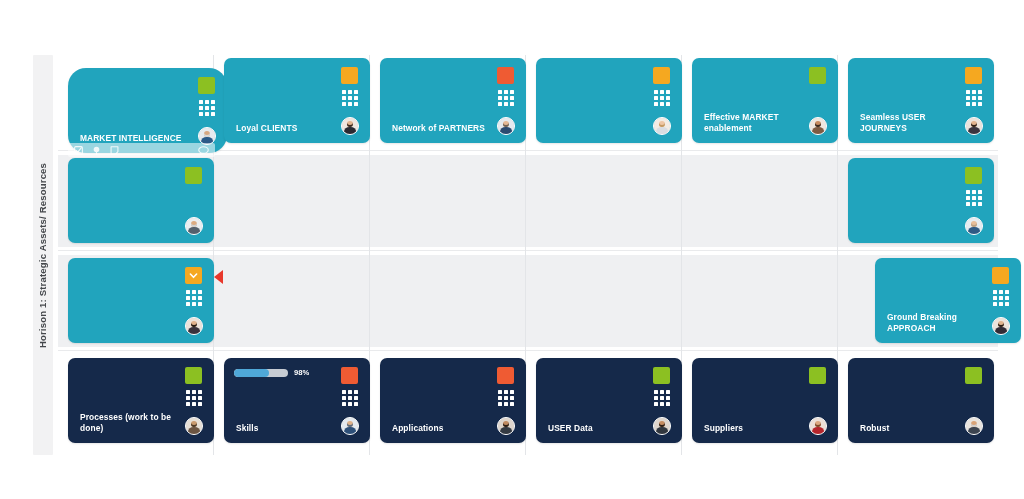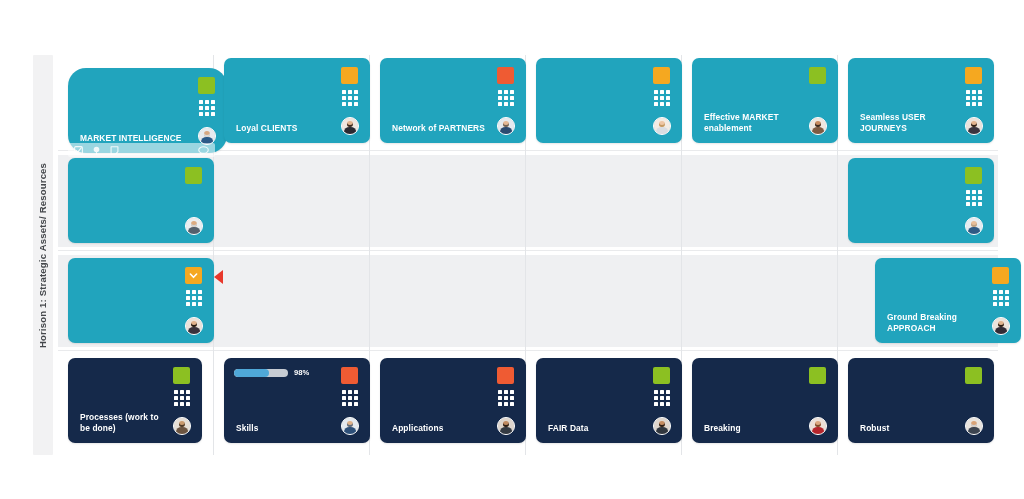--- a/index.html
+++ b/index.html
@@ -418,21 +418,21 @@
           <i></i>
           <i></i>
         </div>
         <div class="title">Ground Breaking APPROACH</div>
         <div class="avatar">
           <span class="av-bg" style="background:#ece4dc"></span>
           <span class="av-body" style="background:#322c36"></span>
           <span class="av-head" style="background:#e0b48e; box-shadow: 0 -2px 0 0 #2b1d16 inset;"></span>
         </div>
       </div>
-      <div class="card navy" style="left: 68px; top: 358px; width: 134px; height: 85px;">
+      <div class="card navy" style="left: 68px; top: 358px; width: 146px; height: 85px;">
         <div class="badge" style="background: rgb(140, 192, 34);"></div>
         <div class="grid-icon">
           <i></i>
           <i></i>
           <i></i>
           <i></i>
           <i></i>
           <i></i>
           <i></i>
           <i></i>
@@ -497,30 +497,30 @@
           <i></i>
           <i></i>
           <i></i>
           <i></i>
           <i></i>
           <i></i>
           <i></i>
           <i></i>
           <i></i>
         </div>
-        <div class="title">FAIR Data</div>
+        <div class="title">USER Data</div>
         <div class="avatar">
           <span class="av-bg" style="background:#dfd6cd"></span>
           <span class="av-body" style="background:#31373f"></span>
           <span class="av-head" style="background:#c58c60; box-shadow: 0 -2px 0 0 #2c1f16 inset;"></span>
         </div>
       </div>
       <div class="card navy" style="left: 692px; top: 358px; width: 146px; height: 85px;">
         <div class="badge" style="background: rgb(140, 192, 34);"></div>
-        <div class="title">Breaking</div>
+        <div class="title">Suppliers</div>
         <div class="avatar">
           <span class="av-bg" style="background:#ece0d8"></span>
           <span class="av-body" style="background:#b5252c"></span>
           <span class="av-head" style="background:#dca77f; box-shadow: 0 -2px 0 0 #7d4a2a inset;"></span>
         </div>
       </div>
       <div class="card navy" style="left: 848px; top: 358px; width: 146px; height: 85px;">
         <div class="badge" style="background: rgb(140, 192, 34);"></div>
         <div class="title">Robust</div>
         <div class="avatar">

